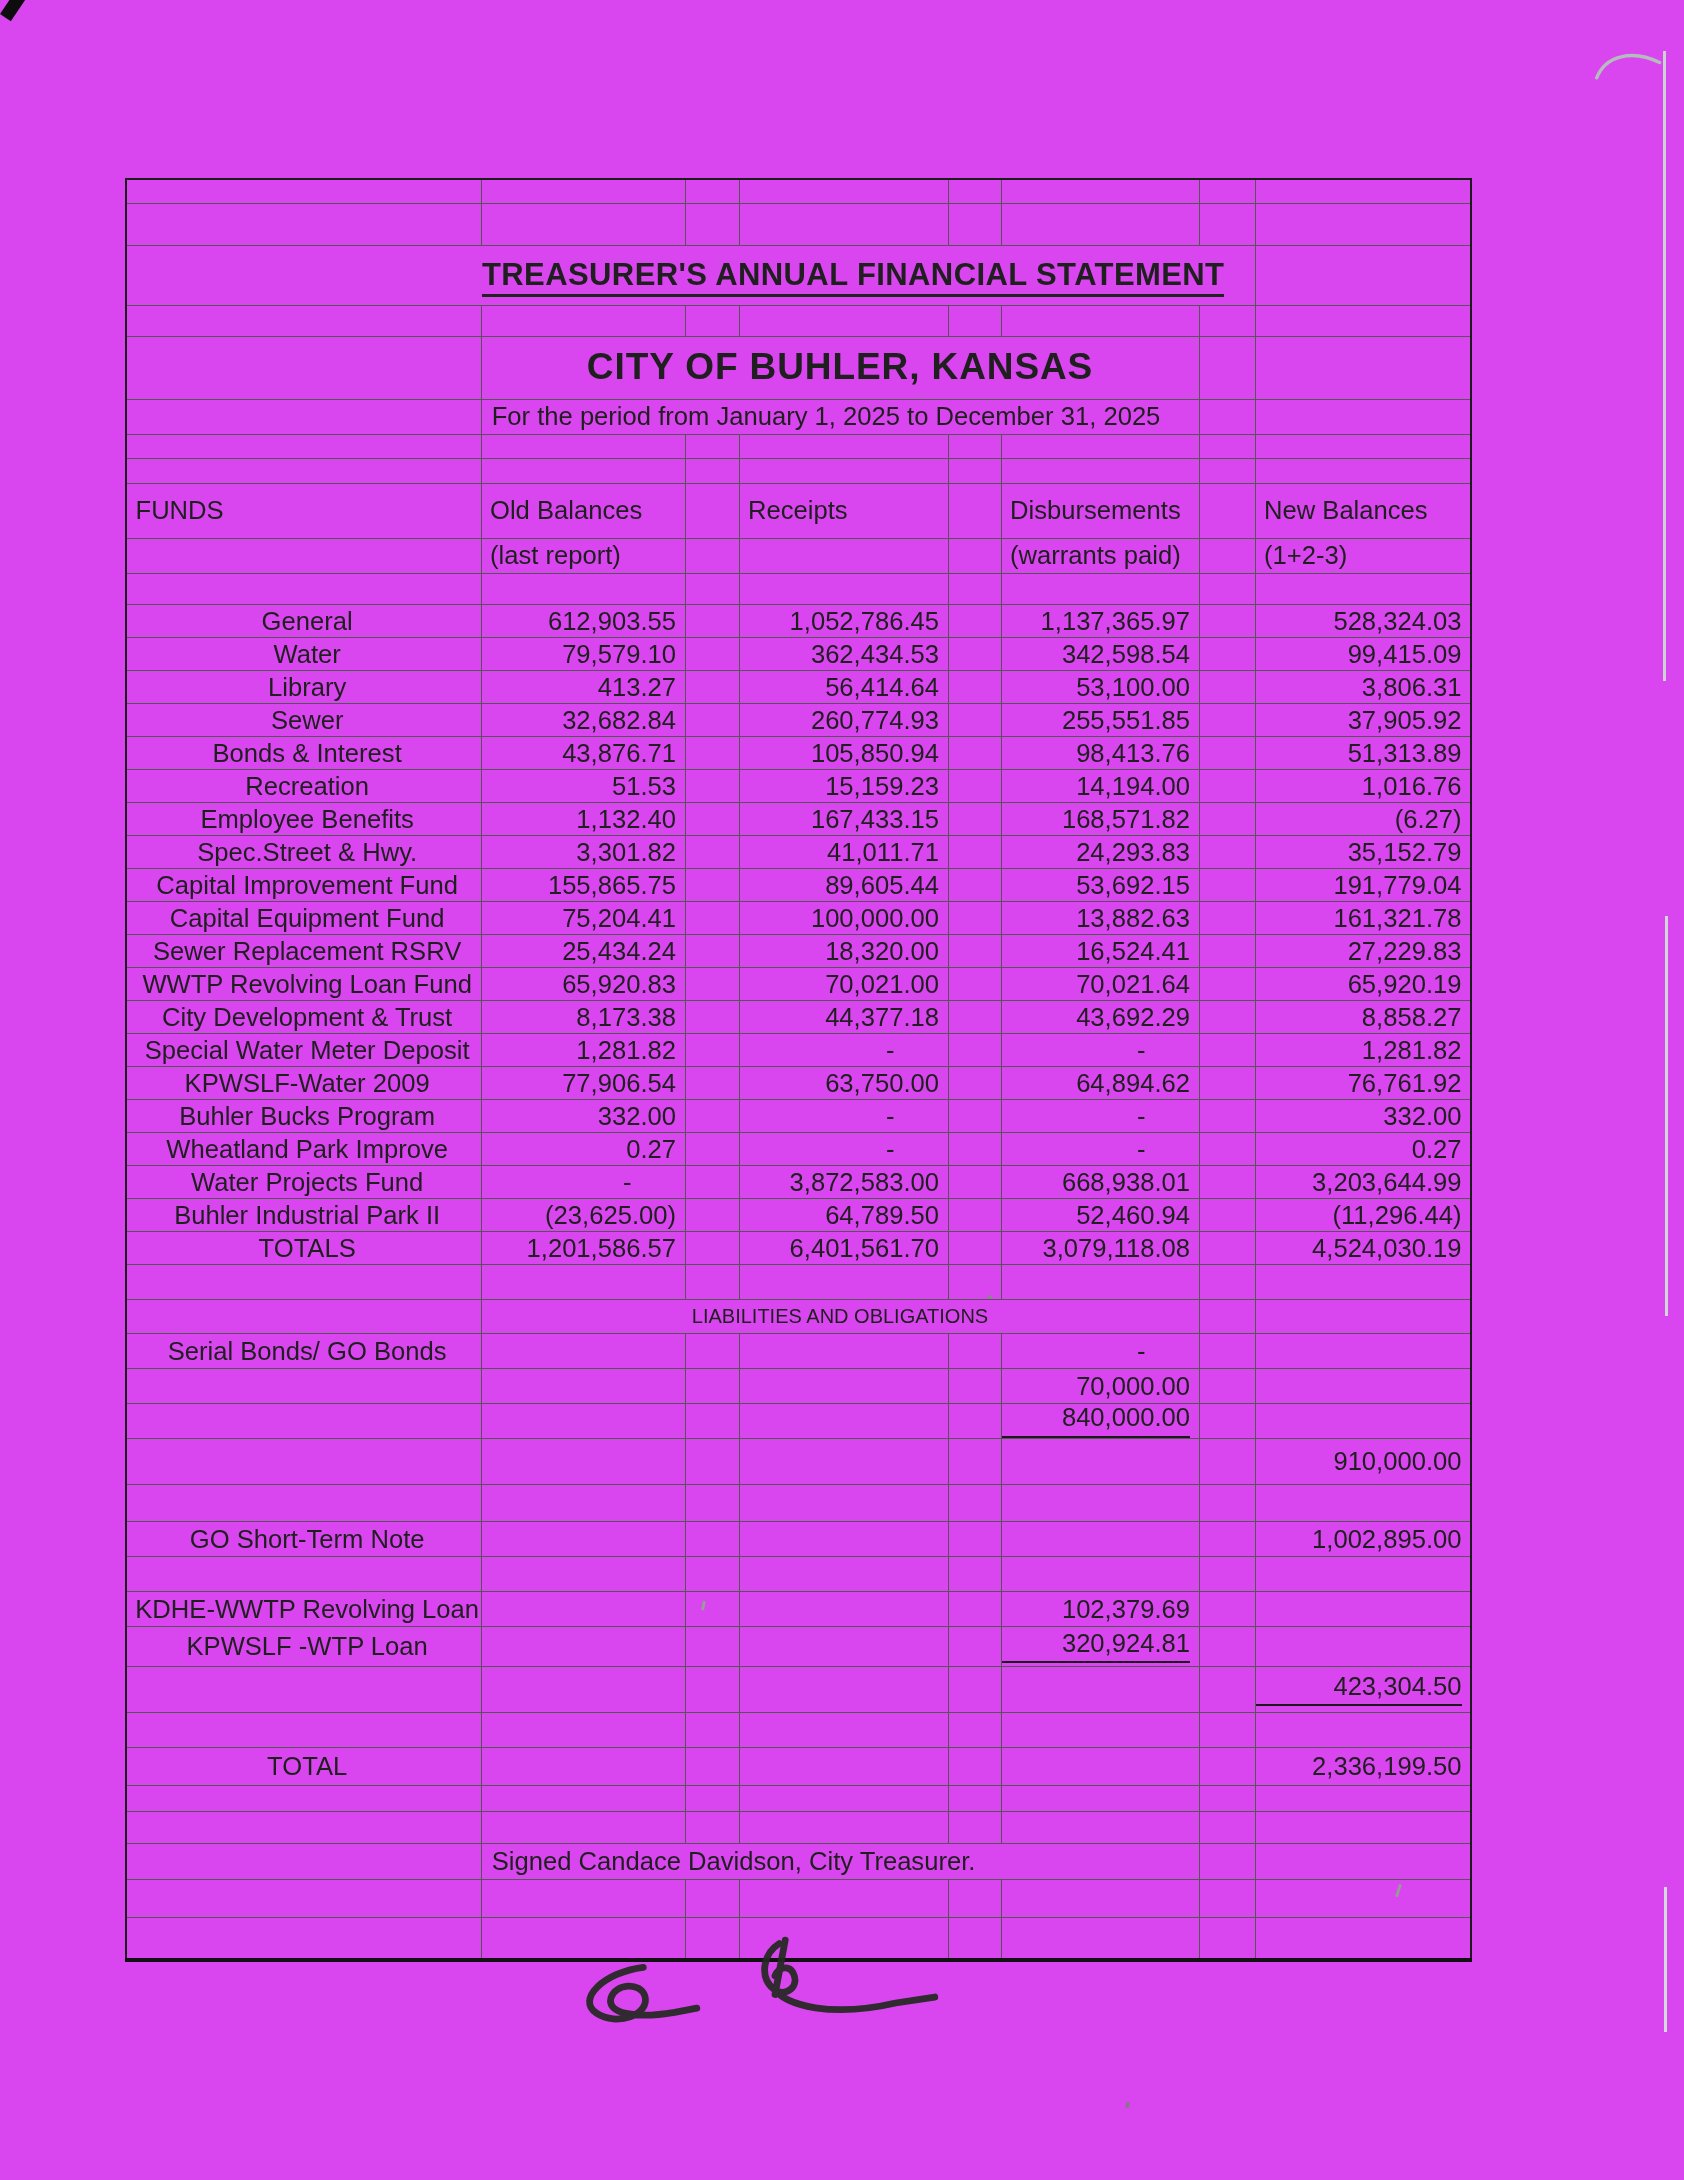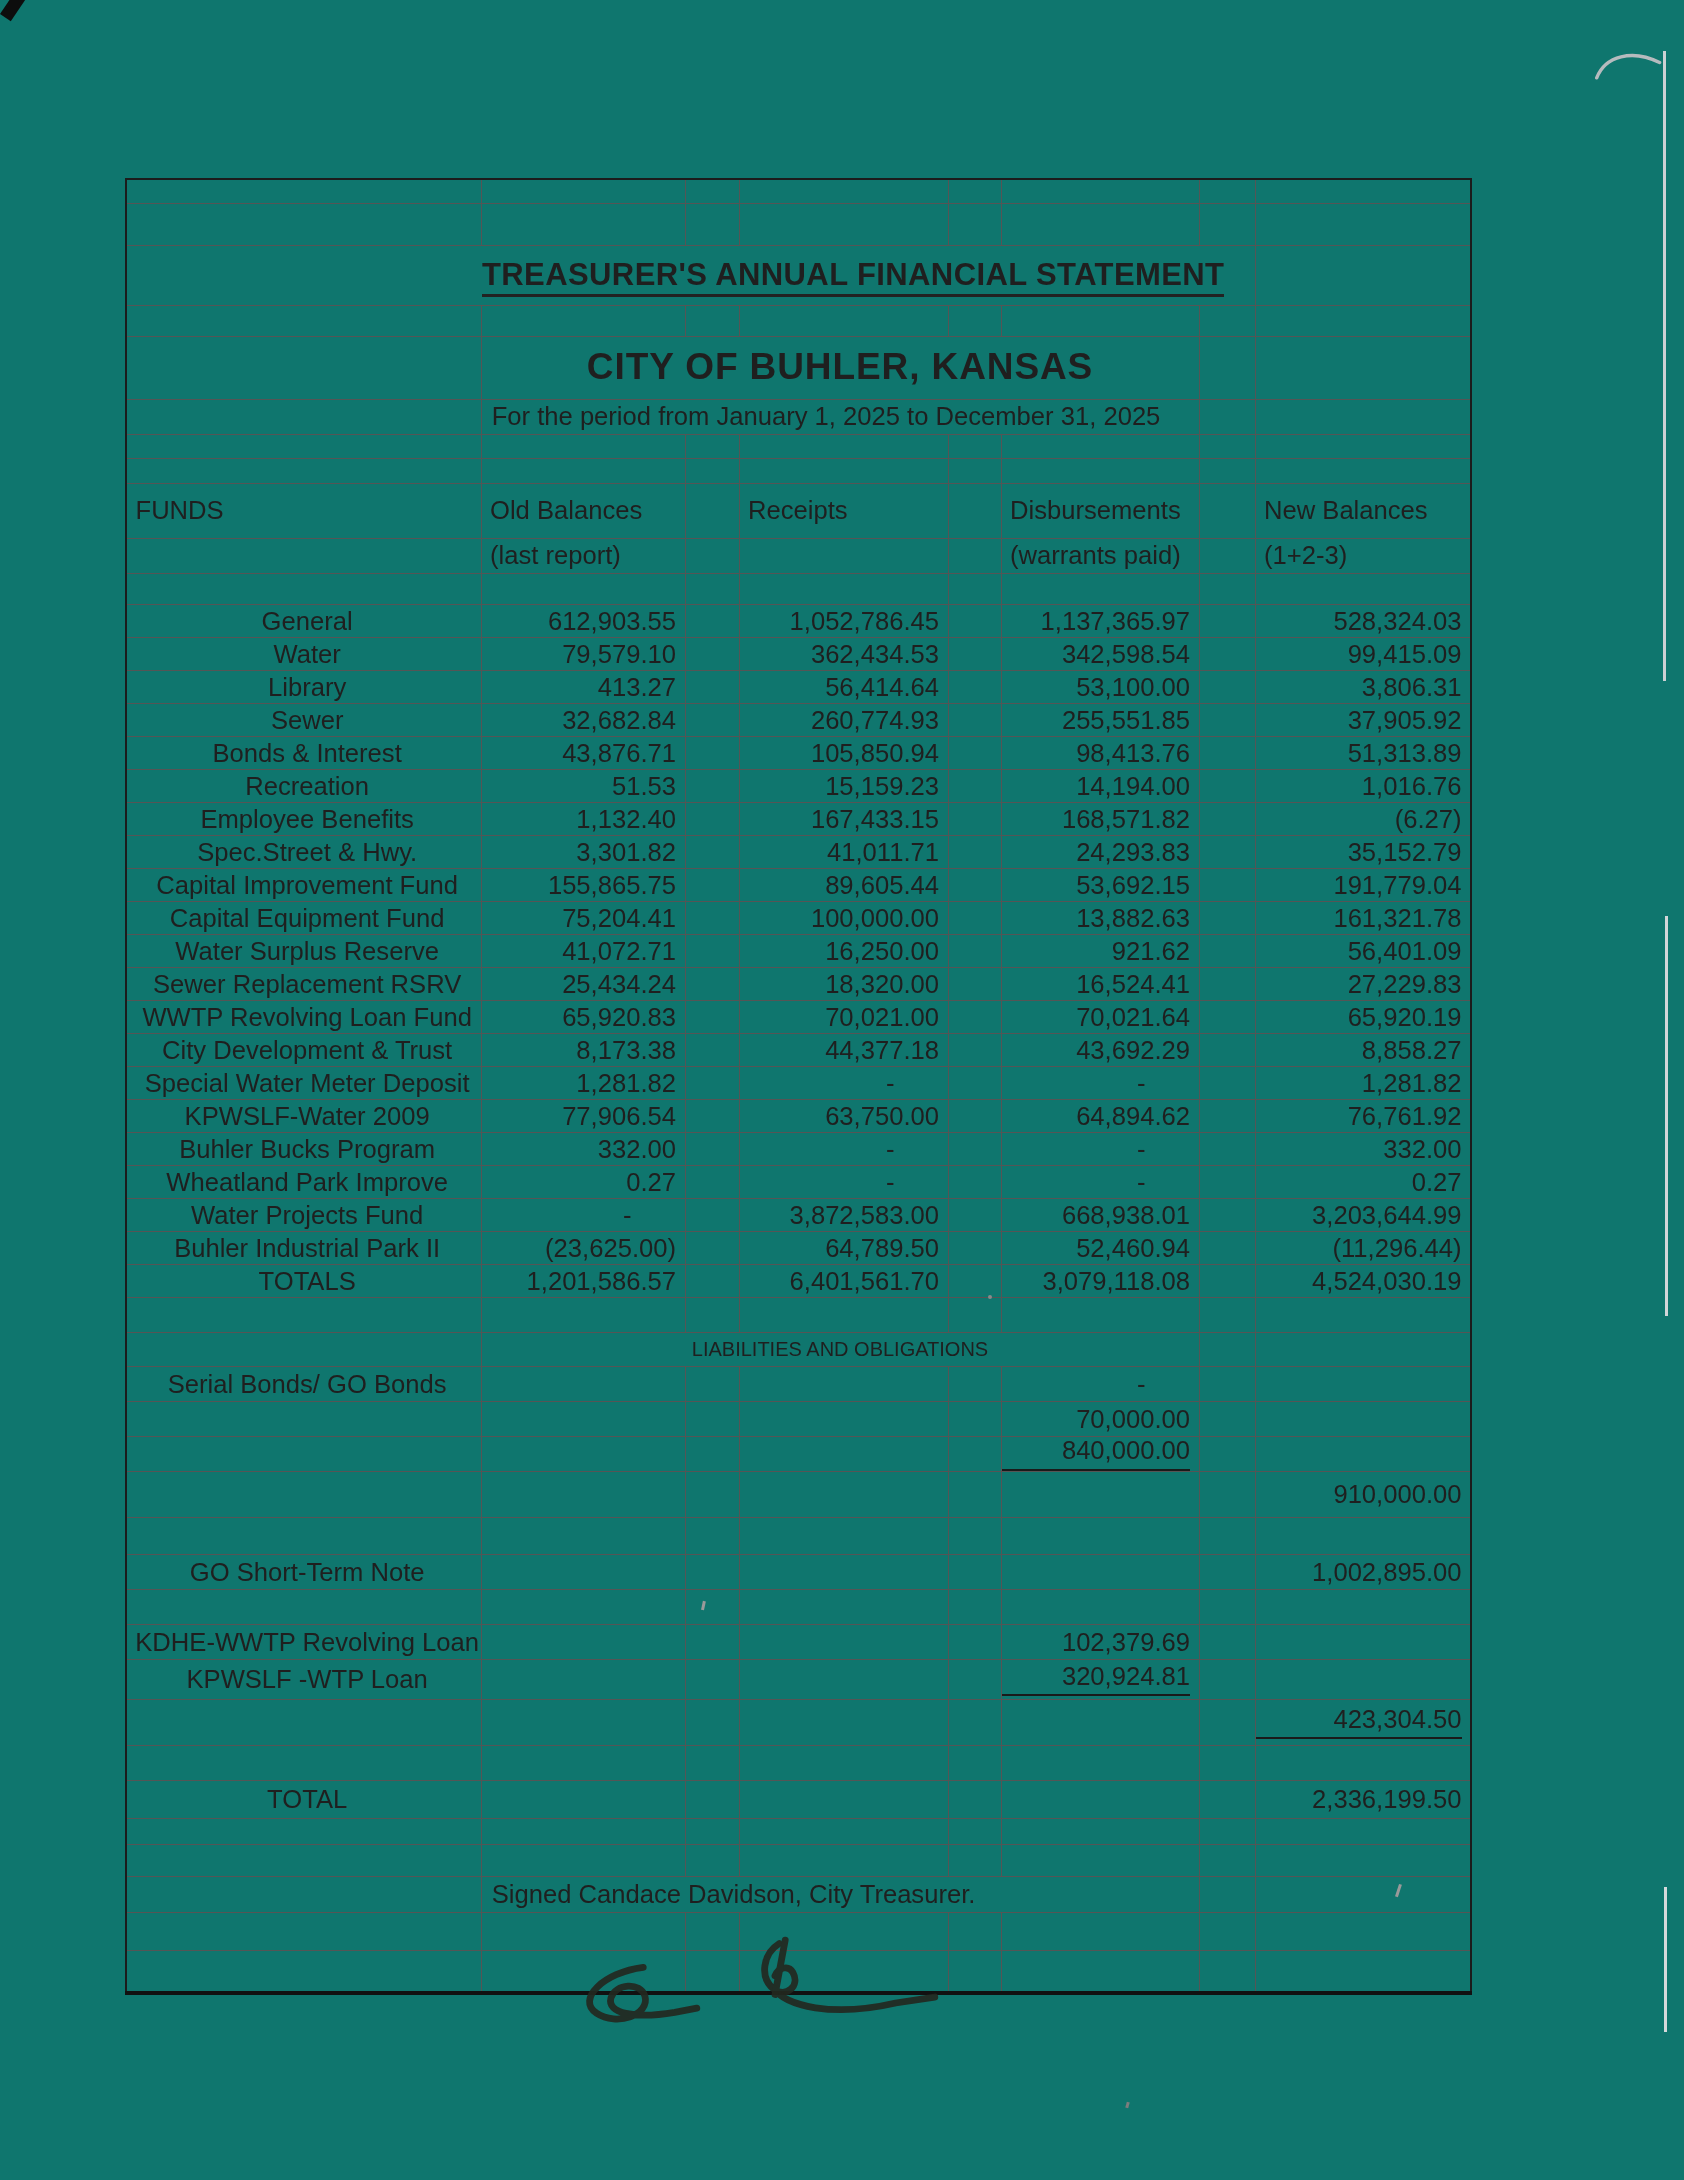--- a/index.html
+++ b/index.html
@@ -1,19 +1,19 @@
 <!DOCTYPE html>
 <html style="font-size:13.6px"><head>
 <meta charset="utf-8">
 <style>
   html,body{margin:0;padding:0;background:#e8e8e8;}
   .page{
     position:relative;
     width:1685px;height:2181px;
-    background:#0f766e;
+    background:#d946ef;
     font-family:"Liberation Sans","DejaVu Sans",sans-serif;
     color:#1f1f1f;
     overflow:hidden;
   }
   table.sheet{
     position:absolute;left:125px;top:178px;
     width:1344px;
     table-layout:fixed;
     border-collapse:collapse;
     border:2.6px solid #1c1c1c;
@@ -285,30 +285,20 @@
           <td class="name">Capital Equipment Fund</td>
           <td class="num">75,204.41</td>
           <td></td>
           <td class="num">100,000.00</td>
           <td></td>
           <td class="num">13,882.63</td>
           <td></td>
           <td class="num">161,321.78</td>
         </tr>
     <tr style="height:33px">
-          <td class="name">Water Surplus Reserve</td>
-          <td class="num">41,072.71</td>
-          <td></td>
-          <td class="num">16,250.00</td>
-          <td></td>
-          <td class="num">921.62</td>
-          <td></td>
-          <td class="num">56,401.09</td>
-        </tr>
-    <tr style="height:33px">
           <td class="name">Sewer Replacement RSRV</td>
           <td class="num">25,434.24</td>
           <td></td>
           <td class="num">18,320.00</td>
           <td></td>
           <td class="num">16,524.41</td>
           <td></td>
           <td class="num">27,229.83</td>
         </tr>
     <tr style="height:33px">

